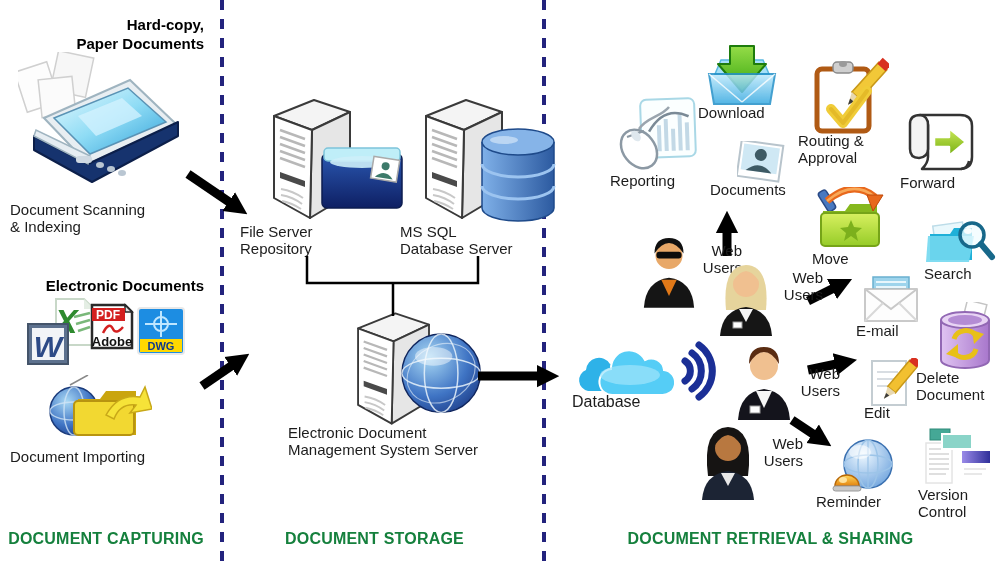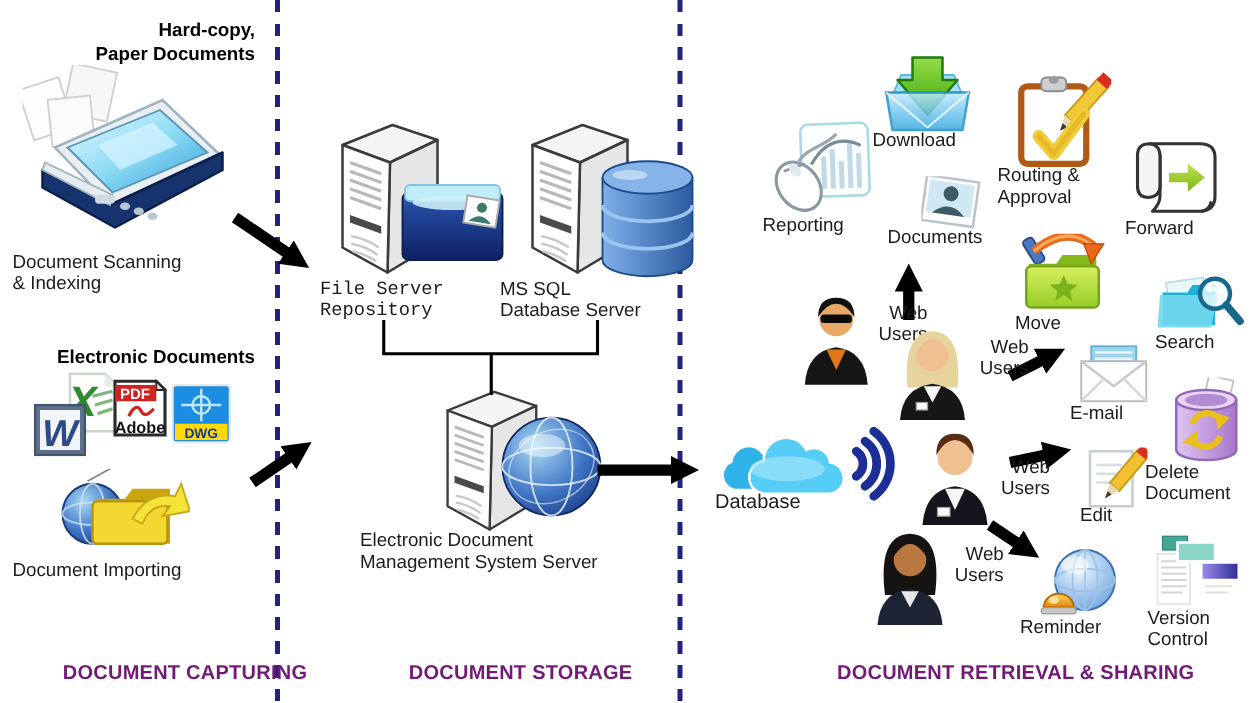--- a/index.html
+++ b/index.html
@@ -4,21 +4,21 @@
 <style>
   html,body{margin:0;padding:0;background:#fff;}
   #canvas{position:relative;width:1000px;height:562px;background:#fff;overflow:hidden;
           font-family:"Liberation Sans",sans-serif;color:#1a1a1a;}
   .abs{position:absolute;}
   .sep{position:absolute;top:0;width:4px;height:562px;
        background:repeating-linear-gradient(to bottom,#23237d 0 10px,transparent 10px 19px);}
   .lbl{position:absolute;font-size:15px;line-height:1.12;white-space:pre-line;color:#1c1c1c;}
   .lbl-left{text-align:right;}
   .ttl{position:absolute;font-size:15px;font-weight:bold;line-height:1.25;text-align:right;white-space:pre-line;color:#000000;}
-  .hdr{position:absolute;font-size:16px;font-weight:bold;letter-spacing:.2px;text-align:center;color:#701a75;white-space:nowrap;padding-left:42px;}
+  .hdr{position:absolute;font-size:16px;font-weight:bold;letter-spacing:.2px;text-align:center;color:#15803d;white-space:nowrap;}
   .big{font-size:16px;}
   svg{display:block;}
   .overlay{position:absolute;left:0;top:0;pointer-events:none;}
 </style>
 </head>
 <body>
 
 <div id="canvas">
 
   <svg width="0" height="0" style="position:absolute">
@@ -177,21 +177,21 @@
       <rect x="0" y="6" width="80" height="54" rx="5" fill="url(#navyG)" stroke="#0c1d50" stroke-width="1.5"></rect>
       <rect x="2" y="0" width="76" height="13" rx="4" fill="#bfeef8" stroke="#7ec4da" stroke-width="1.5"></rect>
       <ellipse cx="40" cy="14" rx="32" ry="6" fill="#cdeef8" opacity=".9"></ellipse>
       <g transform="rotate(9 62 22)">
         <rect x="50" y="10" width="26" height="22" fill="#fff" stroke="#aaa" stroke-width="1.5"></rect>
         <circle cx="63" cy="18" r="4" fill="#3d7a6a"></circle>
         <path d="M54,30 Q63,20 72,30 Z" fill="#3d7a6a"></path>
       </g>
     </g>
   </svg>
-  <div class="lbl" style="left:256px;top:224px;width:115px;font-family:Liberation Mono, monospace;">File Server
+  <div class="lbl" style="left:240px;top:224px;width:115px;">File Server
 Repository</div>
 
   <svg class="abs" style="left:412px;top:92px" width="145" height="135" viewBox="0 0 145 135">
     <use href="#tower"></use>
     <g transform="translate(70,36)">
       <path d="M0,14 V80 A36,13 0 0 0 72,80 V14" fill="url(#blueCyl)" stroke="#1e4a8a" stroke-width="1.5"></path>
       <ellipse cx="36" cy="14" rx="36" ry="13" fill="#86b4e8" stroke="#1e4a8a" stroke-width="1.5"></ellipse>
       <path d="M0,36 A36,13 0 0 0 72,36" fill="none" stroke="#9cc4f0" stroke-width="3"></path>
       <path d="M0,58 A36,13 0 0 0 72,58" fill="none" stroke="#9cc4f0" stroke-width="3"></path>
       <ellipse cx="22" cy="12" rx="14" ry="4" fill="#c8def5" opacity=".8"></ellipse>

